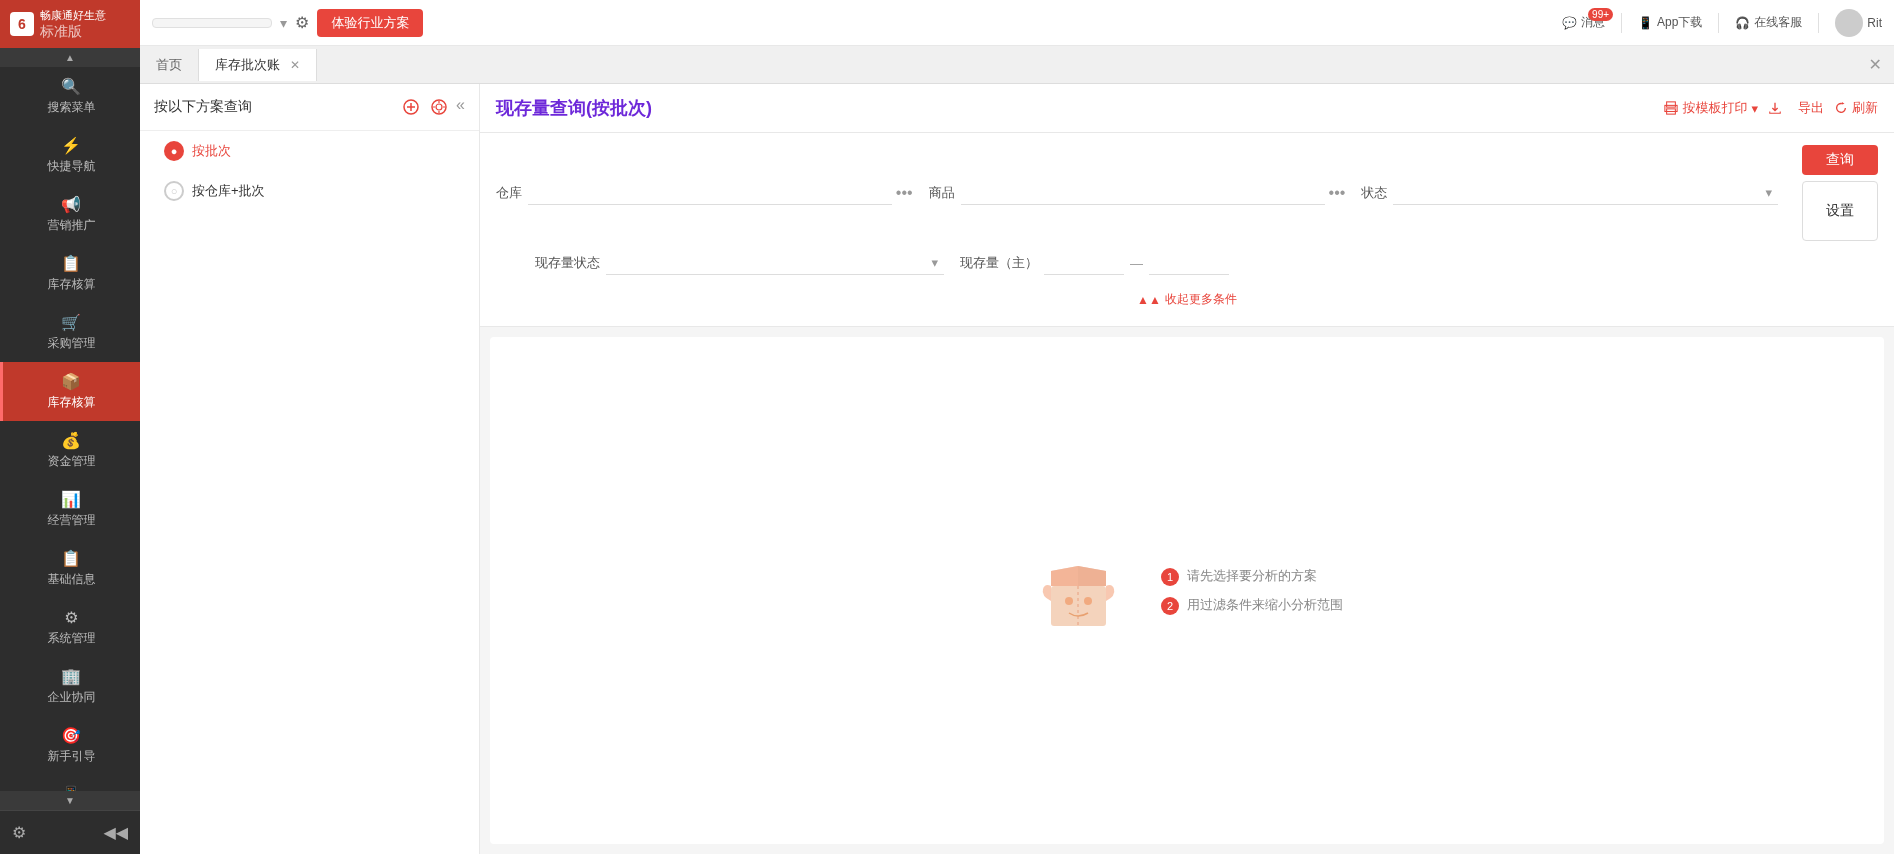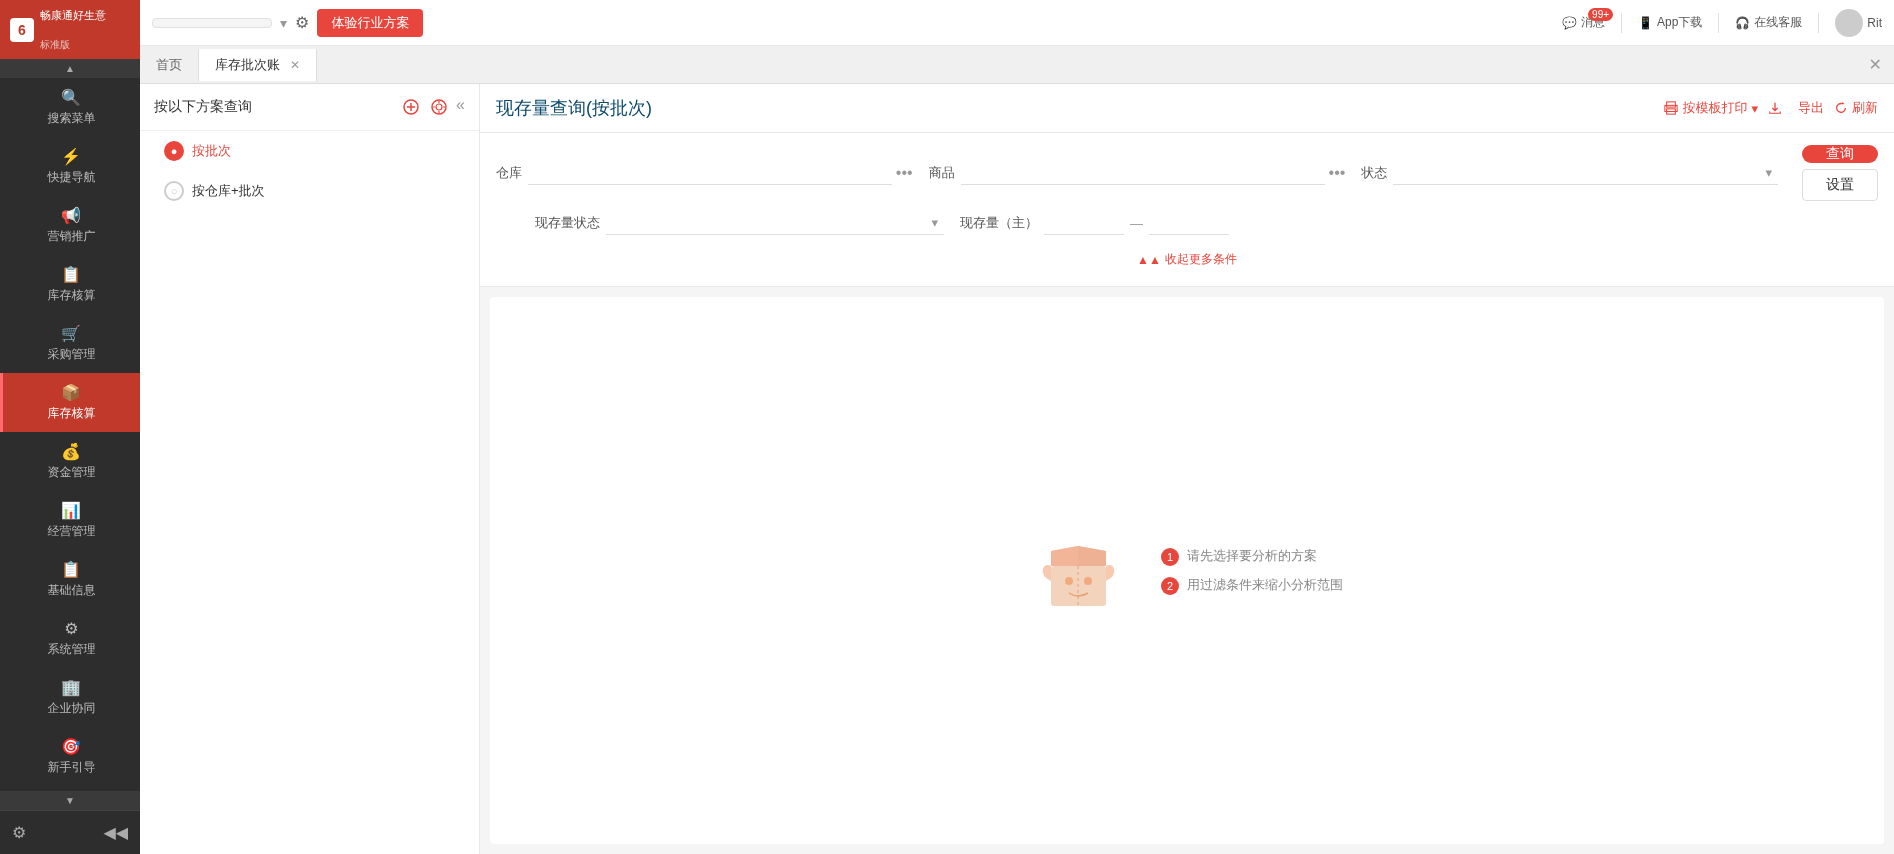--- a/index.html
+++ b/index.html
@@ -31,21 +31,21 @@
       background: white;
       border-radius: 4px;
       display: flex;
       align-items: center;
       justify-content: center;
       color: #c0392b;
       font-weight: bold;
       font-size: 14px;
     }
     .sidebar-header-text { font-size: 11px; line-height: 1.3; }
-    .sidebar-header-version { font-size: 10px; color: rgba(255,255,255,0.7); margin-top: 16px; }
+    .sidebar-header-version { font-size: 14px; color: rgba(255,255,255,0.7); }
     .sidebar-nav { flex: 1; overflow-y: auto; }
     .nav-item {
       display: flex;
       flex-direction: column;
       align-items: center;
       padding: 10px 6px;
       cursor: pointer;
       color: #bbb;
       font-size: 12px;
       gap: 3px;
@@ -300,22 +300,22 @@
     .page-header {
       background: white;
       padding: 12px 16px;
       display: flex;
       align-items: center;
       justify-content: space-between;
       border-bottom: 1px solid #e8e8e8;
     }
     .page-title {
       font-size: 18px;
-      font-weight: 400;
-      color: #0c4a6e;
+      font-weight: 700;
+      color: #6d28d9;
     }
     .page-header-actions {
       display: flex;
       align-items: center;
       gap: 10px;
     }
     .print-btn {
       color: #e8453c;
       display: flex;
       align-items: center;
@@ -408,32 +408,32 @@
       font-size: 13px;
       color: #333;
       outline: none;
       width: 80px;
     }
     .filter-range-sep { color: #999; }
     .query-btn {
       background: #e8453c;
       color: white;
       border: none;
-      border-radius: 13px;
-      padding: 0 24px;
+      border-radius: 4px;
+      padding: 6px 24px;
       font-size: 14px;
       cursor: pointer;
       white-space: nowrap;
     }
     .settings-btn {
       background: white;
       color: #333;
       border: 1px solid #ddd;
       border-radius: 4px;
-      padding: 6px 20px;
+      padding: 20px 20px;
       font-size: 14px;
       cursor: pointer;
       white-space: nowrap;
     }
     .filter-buttons {
       display: flex;
       flex-direction: column;
       gap: 6px;
       margin-left: 8px;
     }

